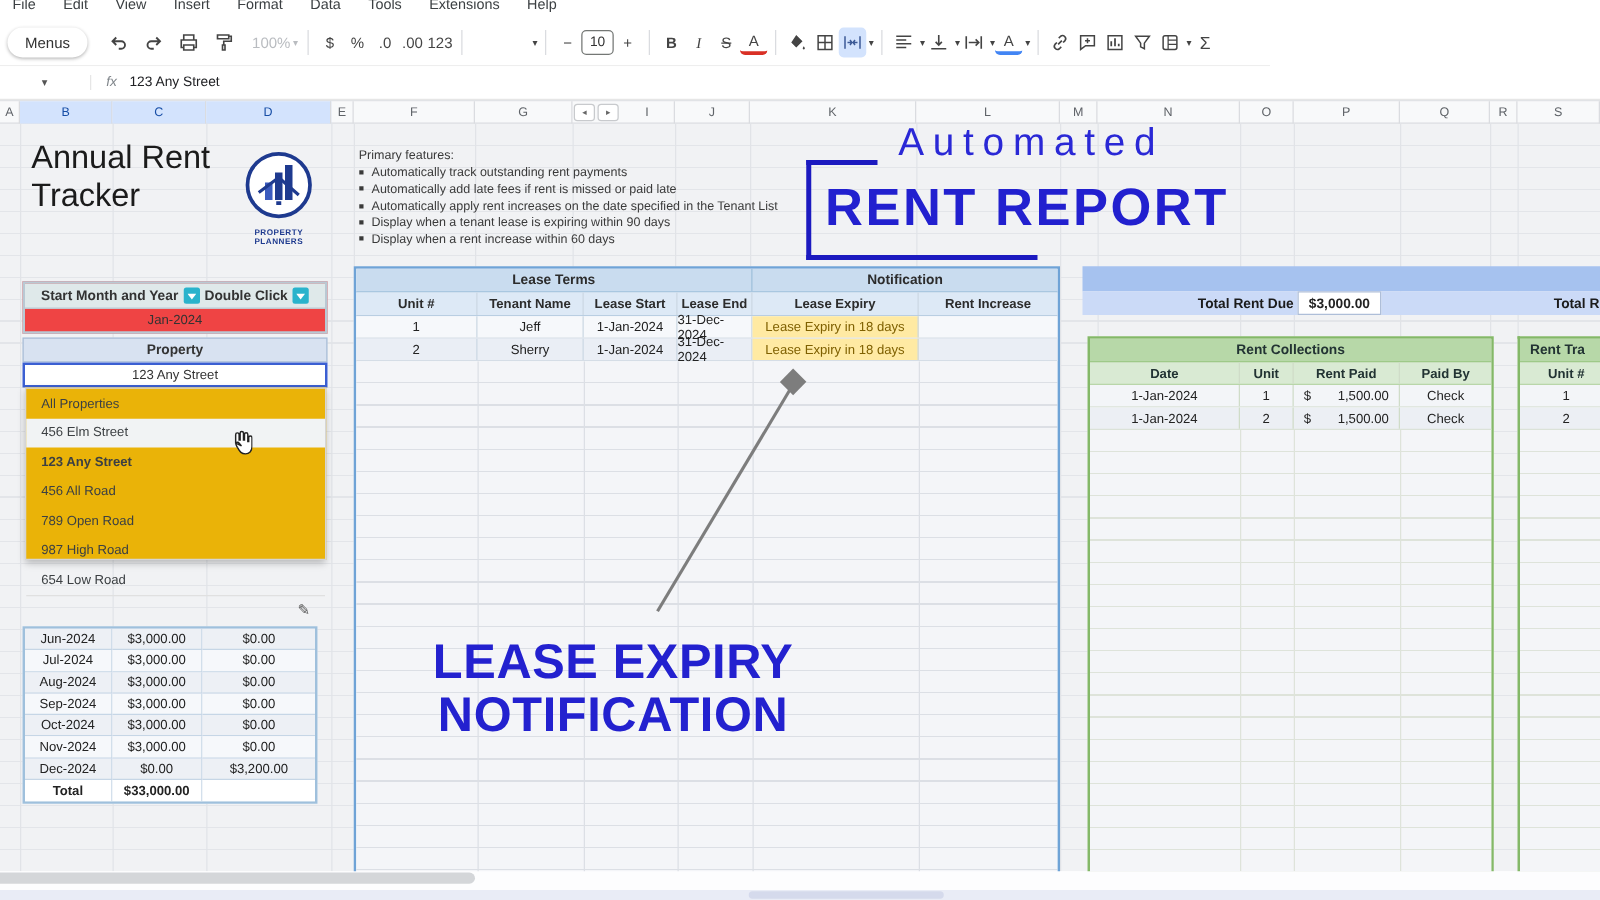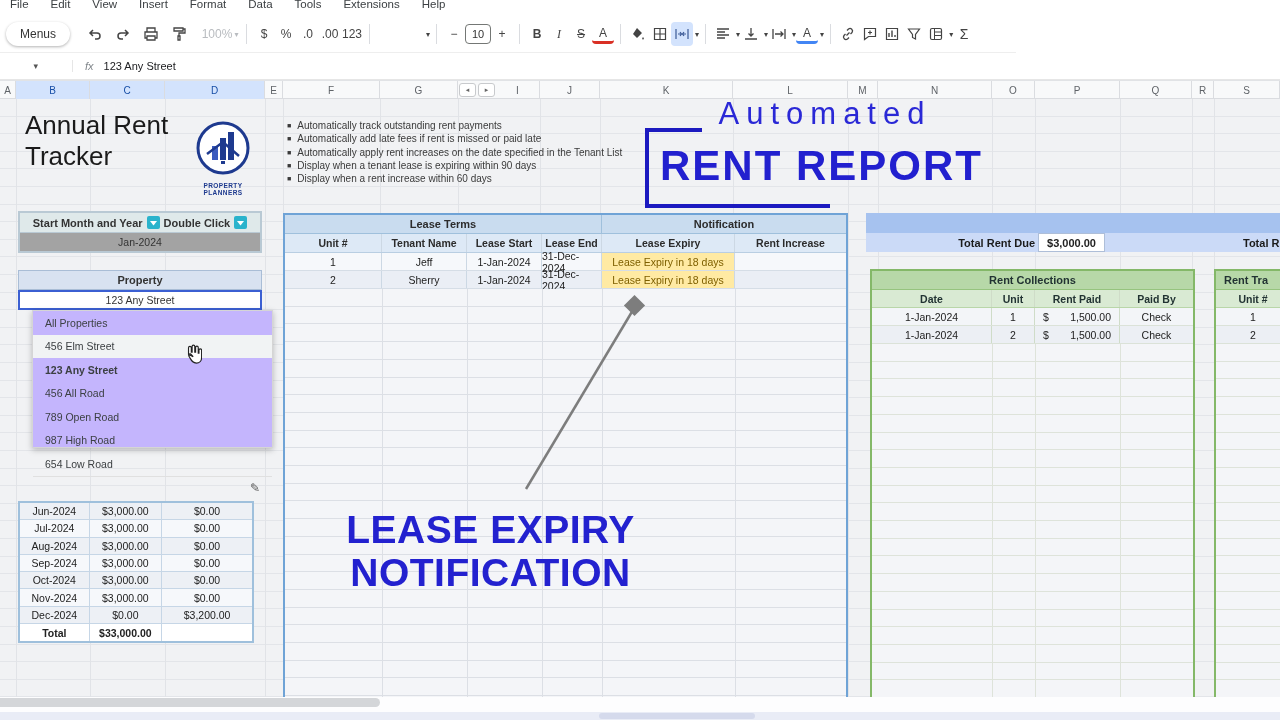--- a/index.html
+++ b/index.html
@@ -33,30 +33,30 @@
 
   
   .sheet { position:absolute; left:0; top:99px; width:1280px; height:598px; background:repeating-linear-gradient(to bottom,#f1f2f4 0 16.6px,#e3e5e9 16.6px 17.6px); }
   .vl { position:absolute; top:0; width:1px; height:598px; background:#e1e3e7; }
 
   
   .titleblock { position:absolute; left:25px; top:110px; font-size:26px; color:#1b1b1b; line-height:31px; }
   .logo { position:absolute; left:186px; top:120px; width:74px; text-align:center; }
   .logo .cap { font-size:6.5px; font-weight:bold; color:#1e3a8f; letter-spacing:.4px; margin-top:2px; }
 
-  .smbox { position:absolute; left:18px; top:211px; width:244px; border:2px solid #b9c9d4; background:#a3a3a3; }
+  .smbox { position:absolute; left:18px; top:225px; width:244px; border:2px solid #b9c9d4; background:#ef4444; }
   .smhead { height:20px; background:#dfe9ea; display:flex; align-items:center; justify-content:center; gap:4px; font-size:11px; font-weight:bold; color:#333; border-bottom:1px solid #b9c9d4; }
   .tealbtn { width:13px; height:13px; background:#2ab3cc; border-radius:2px; display:flex; align-items:center; justify-content:center; }
   .smval { height:18px; display:flex; align-items:center; justify-content:center; font-size:10.5px; color:#333; }
 
   .propbox { position:absolute; left:18px; top:270px; width:244px; }
   .prophead { height:20px; background:#d8e2f1; border:1px solid #a9bdd6; display:flex; align-items:center; justify-content:center; font-size:11px; font-weight:bold; color:#333; }
   .propval { height:20px; background:#fff; border:2px solid #3b5fd2; display:flex; align-items:center; justify-content:center; font-size:10.5px; color:#333; }
 
-  .dropdown { position:absolute; left:32px; top:310px; width:241px; height:138px; background:#c4b5fd; border:1px solid #d5d5d5; box-shadow:0 2px 6px rgba(0,0,0,.25); }
+  .dropdown { position:absolute; left:20px; top:310px; width:241px; height:138px; background:#eab308; border:1px solid #d5d5d5; box-shadow:0 2px 6px rgba(0,0,0,.25); }
   .opt { height:23.5px; display:flex; align-items:center; padding-left:12px; font-size:10.5px; color:#3c4043; }
   .opt.hover { background:#f1f3f4; }
   .opt.selected { font-weight:bold; }
   .ddfoot { border-top:1px solid #e0e0e0; height:24px; display:flex; align-items:center; justify-content:flex-end; padding-right:12px; font-size:12px; color:#555; }
 
   .monthly { position:absolute; left:18px; top:501px; width:236px; border:2px solid #9fc0dc; background:#fff; }
   .mrow { display:flex; height:17.3px; font-size:10.5px; color:#222; }
   .mrow > div { display:flex; align-items:center; justify-content:center; border-right:1px solid #c6d6e6; border-bottom:1px solid #c6d6e6; }
   .mrow > div:nth-child(1){ width:72px; }
   .mrow > div:nth-child(2){ width:75px; }
@@ -396,20 +396,21 @@
       <div>$3,200.00</div>
     </div>
   <div class="mrow total">
       <div>Total</div>
       <div>$33,000.00</div>
       <div></div>
     </div>
 </div>
 
 <div class="features">
+  <div class="fh">Primary features:</div>
   <div class="fi">
       <span class="bullet">■</span>
       <span>Automatically track outstanding rent payments</span>
     </div>
   <div class="fi">
       <span class="bullet">■</span>
       <span>Automatically add late fees if rent is missed or paid late</span>
     </div>
   <div class="fi">
       <span class="bullet">■</span>

